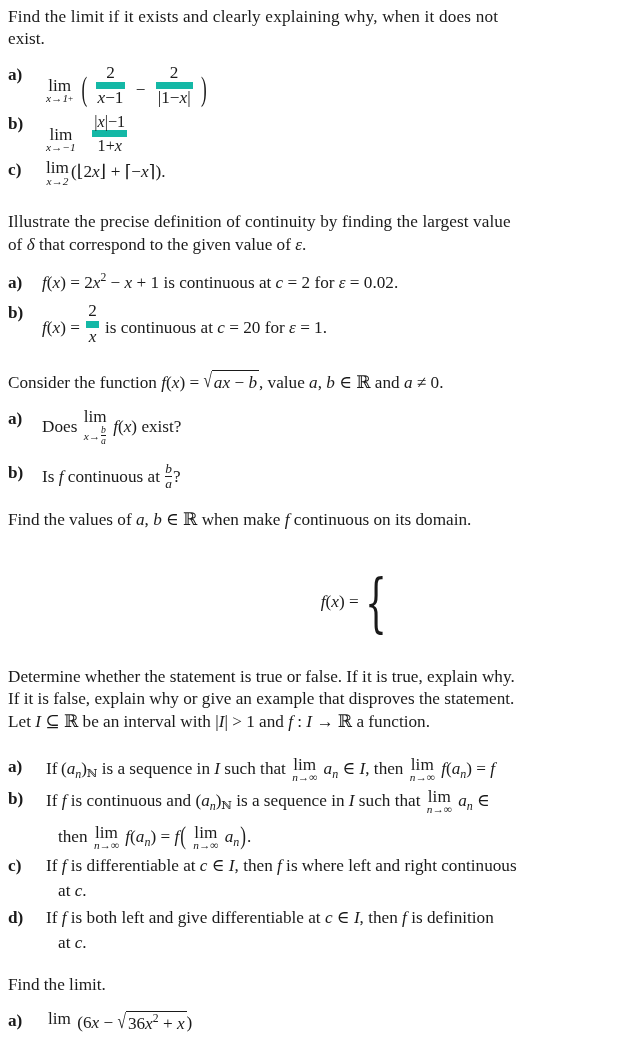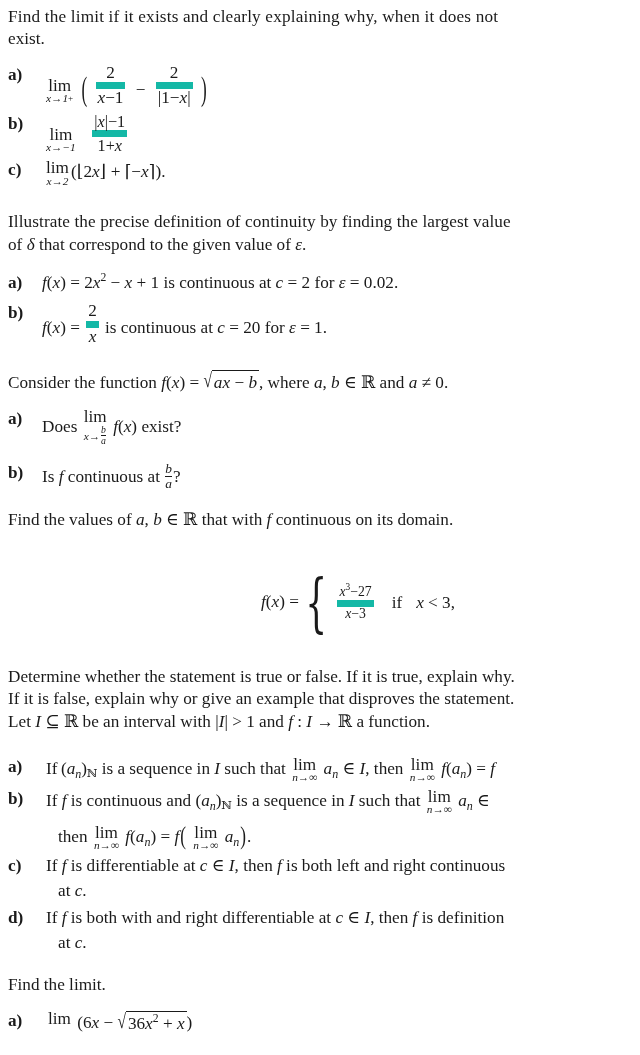--- a/index.html
+++ b/index.html
@@ -263,21 +263,21 @@
     <span class="up">for</span>
     <span class="m">ε</span> <span class="rm">= 1.</span>
   </div>
 
   <div style="height:24px"></div>
 
   <p class="para">
     <span>Consider the function </span><span class="m">f</span><span class="rm">(</span><span class="m">x</span><span class="rm">)</span> <span class="rm">=</span>
     <span class="sqrt">
       <span class="sign">√</span><span class="rad"><span class="m">ax</span> <span class="rm">−</span> <span class="m">b</span></span>
-    </span><span>, where </span><span class="m">a</span><span class="rm">,</span><span class="m"> b</span> <span class="rm">∈</span> <span class="bb">ℝ</span><span> and </span><span class="m">a</span> <span class="rm">≠ 0.</span>
+    </span><span>, value </span><span class="m">a</span><span class="rm">,</span><span class="m"> b</span> <span class="rm">∈</span> <span class="bb">ℝ</span><span> and </span><span class="m">a</span> <span class="rm">≠ 0.</span>
   </p>
 
   <div style="height:14px"></div>
 
   <div class="item">
     <span class="lbl">a)</span>
     <span class="up">Does</span>
     <span class="lim">
       <span class="big">lim</span>
       <span class="und"><span class="m">x</span>→<span class="sfrac" style="font-size:0.86em;"><span class="num m">b</span><span class="den m">a</span></span></span>
@@ -294,44 +294,34 @@
     <span class="m">f</span>
     <span class="up">continuous at</span>
     <span class="tfrac">
       <span class="num m">b</span><span class="den m">a</span>
     </span><span class="rm">?</span>
   </div>
 
   <div style="height:17px"></div>
 
   <p class="para">
-    <span>Find the values of </span><span class="m">a</span><span class="rm">,</span><span class="m"> b</span> <span class="rm">∈</span> <span class="bb">ℝ</span> <span class="rm">that with</span>
+    <span>Find the values of </span><span class="m">a</span><span class="rm">,</span><span class="m"> b</span> <span class="rm">∈</span> <span class="bb">ℝ</span> <span class="rm">when make</span>
     <span class="m">f</span><span> continuous on its domain.</span>
   </p>
 
   <div style="height:50px"></div>
 
   <div class="display">
     <span class="cases-wrap">
       <span class="m" style="font-size:1.0em;">f</span><span class="rm">(</span><span class="m">x</span><span class="rm">)</span>
       <span class="rm">=</span>
       <span class="brace">{</span>
       <span class="cases">
         <table>
           <tbody>
-                <tr>
-            <td class="val">
-              <span class="frac" style="font-size:0.80em;">
-                <span class="num"><span class="m">x</span><sup class="ex" style="font-style:normal;">3</sup><span class="rm">−27</span></span>
-                <span class="den"><span class="m">x</span><span class="rm">−3</span></span>
-              </span>
-            </td>
-            <td class="ifc">if</td>
-            <td class="cond"><span class="m">x</span> <span class="rm">&lt; 3,</span></td>
-          </tr>
         </tbody>
             </table>
       </span>
     </span>
   </div>
 
   <div style="height:40px"></div>
 
   <p class="para">Determine whether the statement is true or false. If it is true, explain why.</p>
   <p class="para">If it is false, explain why or give an example that disproves the statement.</p>
@@ -389,34 +379,34 @@
 
   <div style="height:4px"></div>
 
   <div class="item" style="padding-left:38px;">
     <span class="lbl">c)</span>
     <span class="up">If</span>
     <span class="m">f</span>
     <span class="up">is differentiable at</span>
     <span class="m">c</span> <span class="rm">∈</span> <span class="m">I</span><span>, then</span>
     <span class="m">f</span>
-    <span class="up">is both left and right continuous</span>
+    <span class="up">is where left and right continuous</span>
     <span class="sub" style="margin-top:2px;">
       <span class="up">at</span>
       <span class="m">c</span><span class="rm">.</span>
     </span>
   </div>
 
   <div style="height:5px"></div>
 
   <div class="item" style="padding-left:38px;">
     <span class="lbl">d)</span>
     <span class="up">If</span>
     <span class="m">f</span>
-    <span class="up">is both with and right differentiable at</span>
+    <span class="up">is both left and give differentiable at</span>
     <span class="m">c</span> <span class="rm">∈</span> <span class="m">I</span><span>, then</span>
     <span class="m">f</span>
     <span class="up">is definition</span>
     <span class="sub" style="margin-top:2px;">
       <span class="up">at</span>
       <span class="m">c</span><span class="rm">.</span>
     </span>
   </div>
 
   <div style="height:20px"></div>

